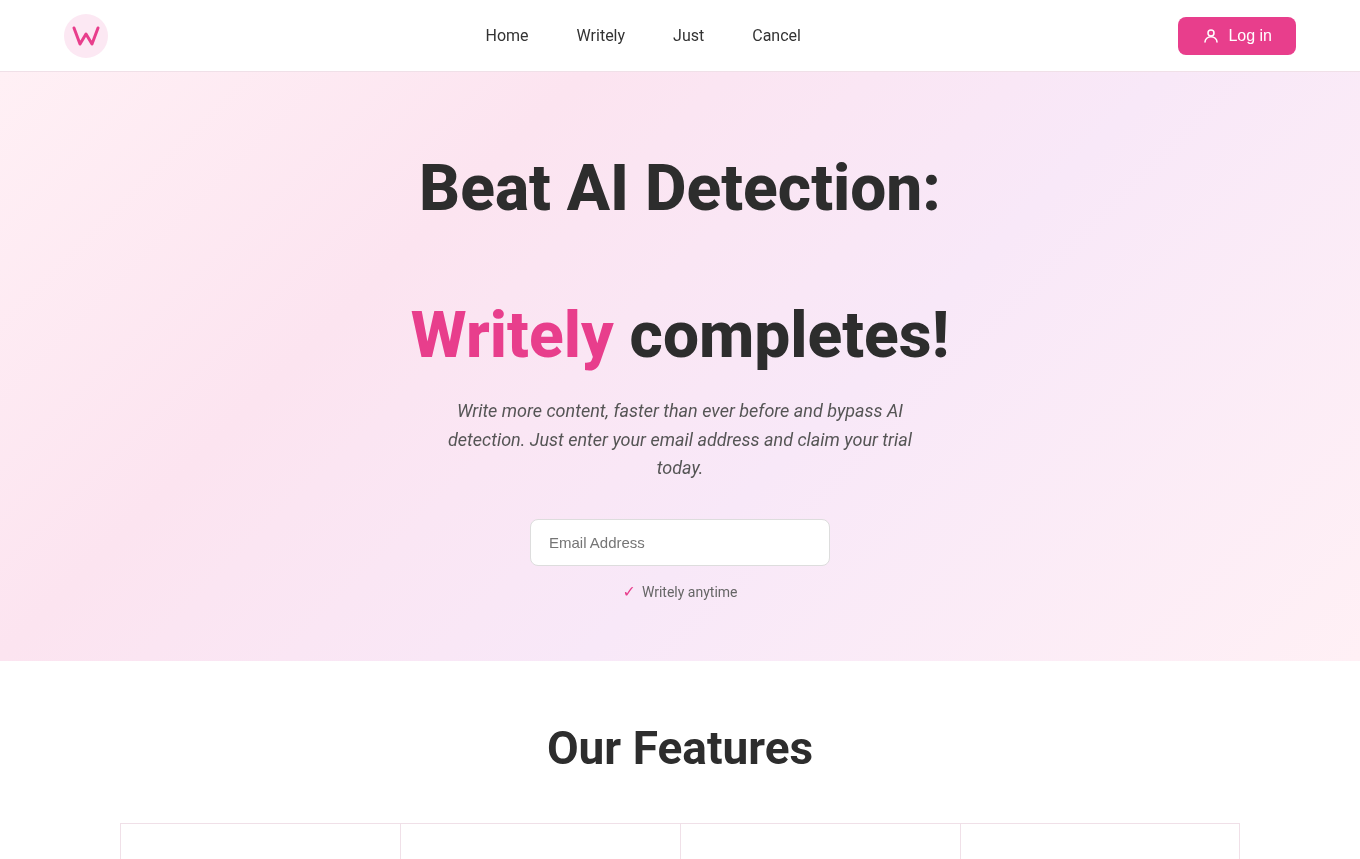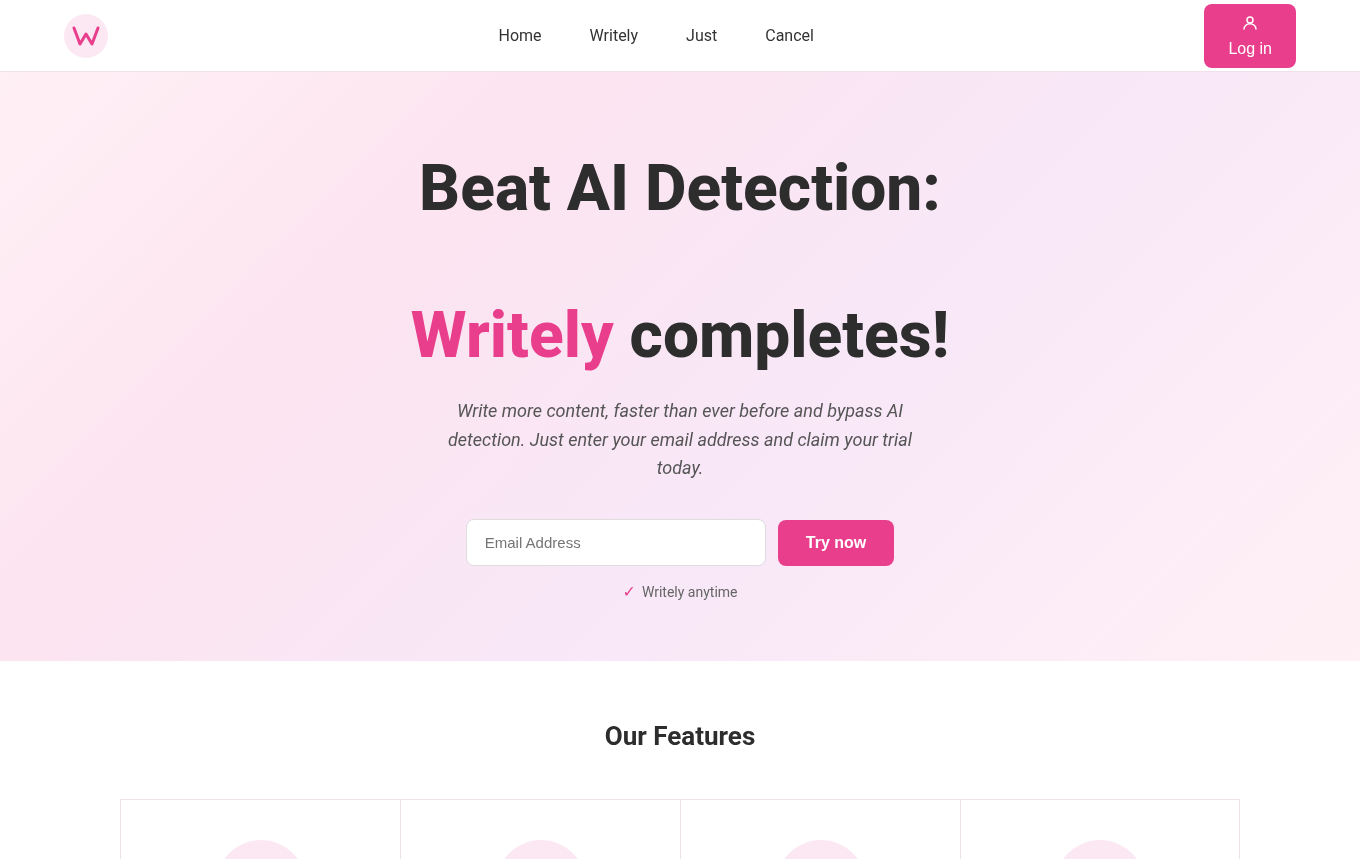--- a/index.html
+++ b/index.html
@@ -45,21 +45,20 @@
       align-items: center;
       gap: 8px;
       background: #e83e8c;
       color: #fff;
       border: none;
       border-radius: 8px;
       padding: 10px 24px;
       font-size: 16px;
       cursor: pointer;
       font-weight: 500;
-      flex-direction: column;
     }
 
     
     .hero {
       background: linear-gradient(135deg, #fff0f5 0%, #fce4f0 30%, #f8e8f8 60%, #fff0f5 100%);
       padding: 80px 28px 60px;
       text-align: center;
       position: relative;
     }
     .hero h1 {
@@ -120,21 +119,21 @@
       font-size: 16px;
     }
 
     
     .features {
       padding: 60px 20px 40px;
       text-align: center;
       background: #fff;
     }
     .features-title {
-      font-size: 26px;
+      font-size: 46px;
       font-weight: 700;
       color: #2d2d2d;
       margin-bottom: 48px;
     }
     .features-grid {
       display: flex;
       justify-content: center;
       gap: 0;
       max-width: 1200px;
       margin: 0 auto;
@@ -196,21 +195,20 @@
 <section class="hero">
   <h1>
     <span>Beat AI Detection:</span><br>
     <br>
     <span class="brand">Writely</span>
     <span>completes!</span>
   </h1>
   <p class="hero-subtitle">Write more content, faster than ever before and bypass AI detection. Just enter your email address and claim your trial today.</p>
   <div class="hero-form">
     <input class="hero-email" type="email" placeholder="Email Address" style="">
-    <button class="hero-try-btn">Try now</button>
   </div>
   <div class="hero-cancel">
     <span class="cancel-check">✓</span>
     <span>Writely anytime</span>
   </div>
 </section>
 
 <section class="features">
   <h2 class="features-title">Our Features</h2>
   <div class="features-grid">

